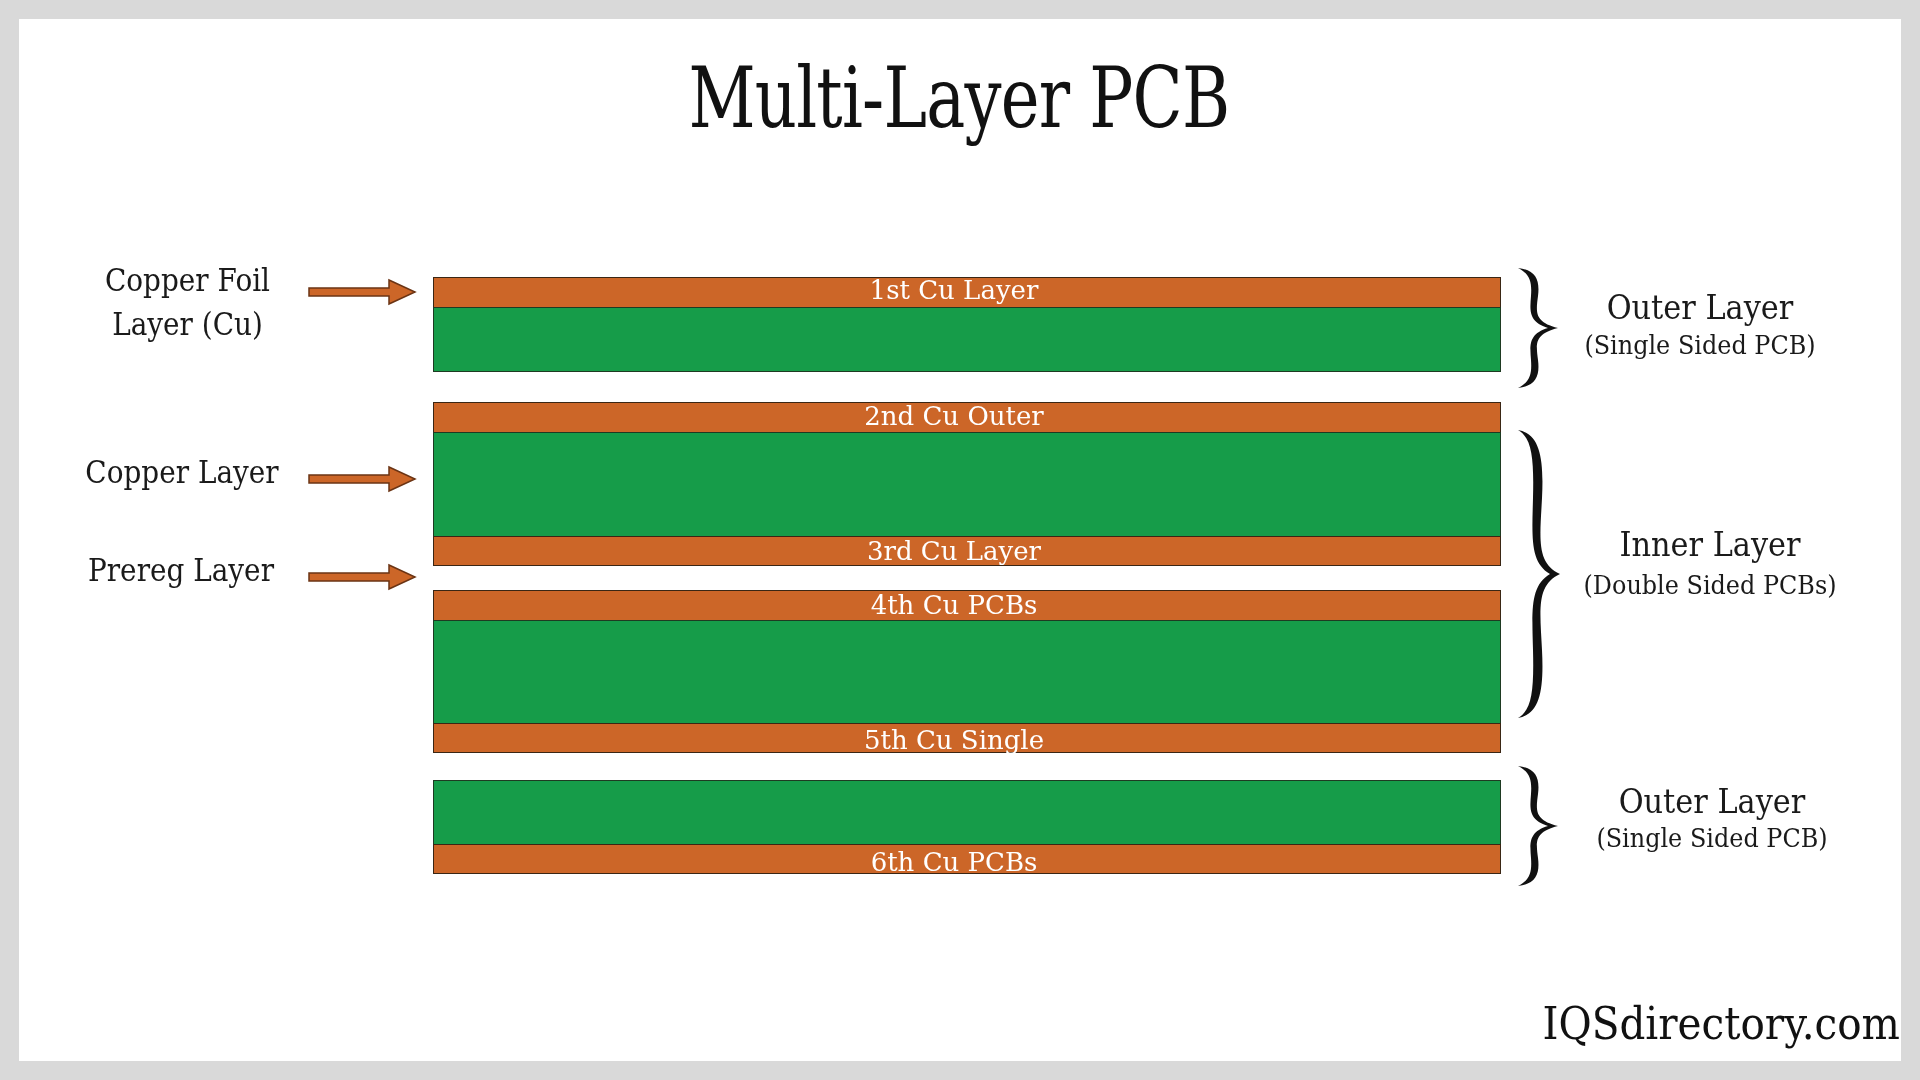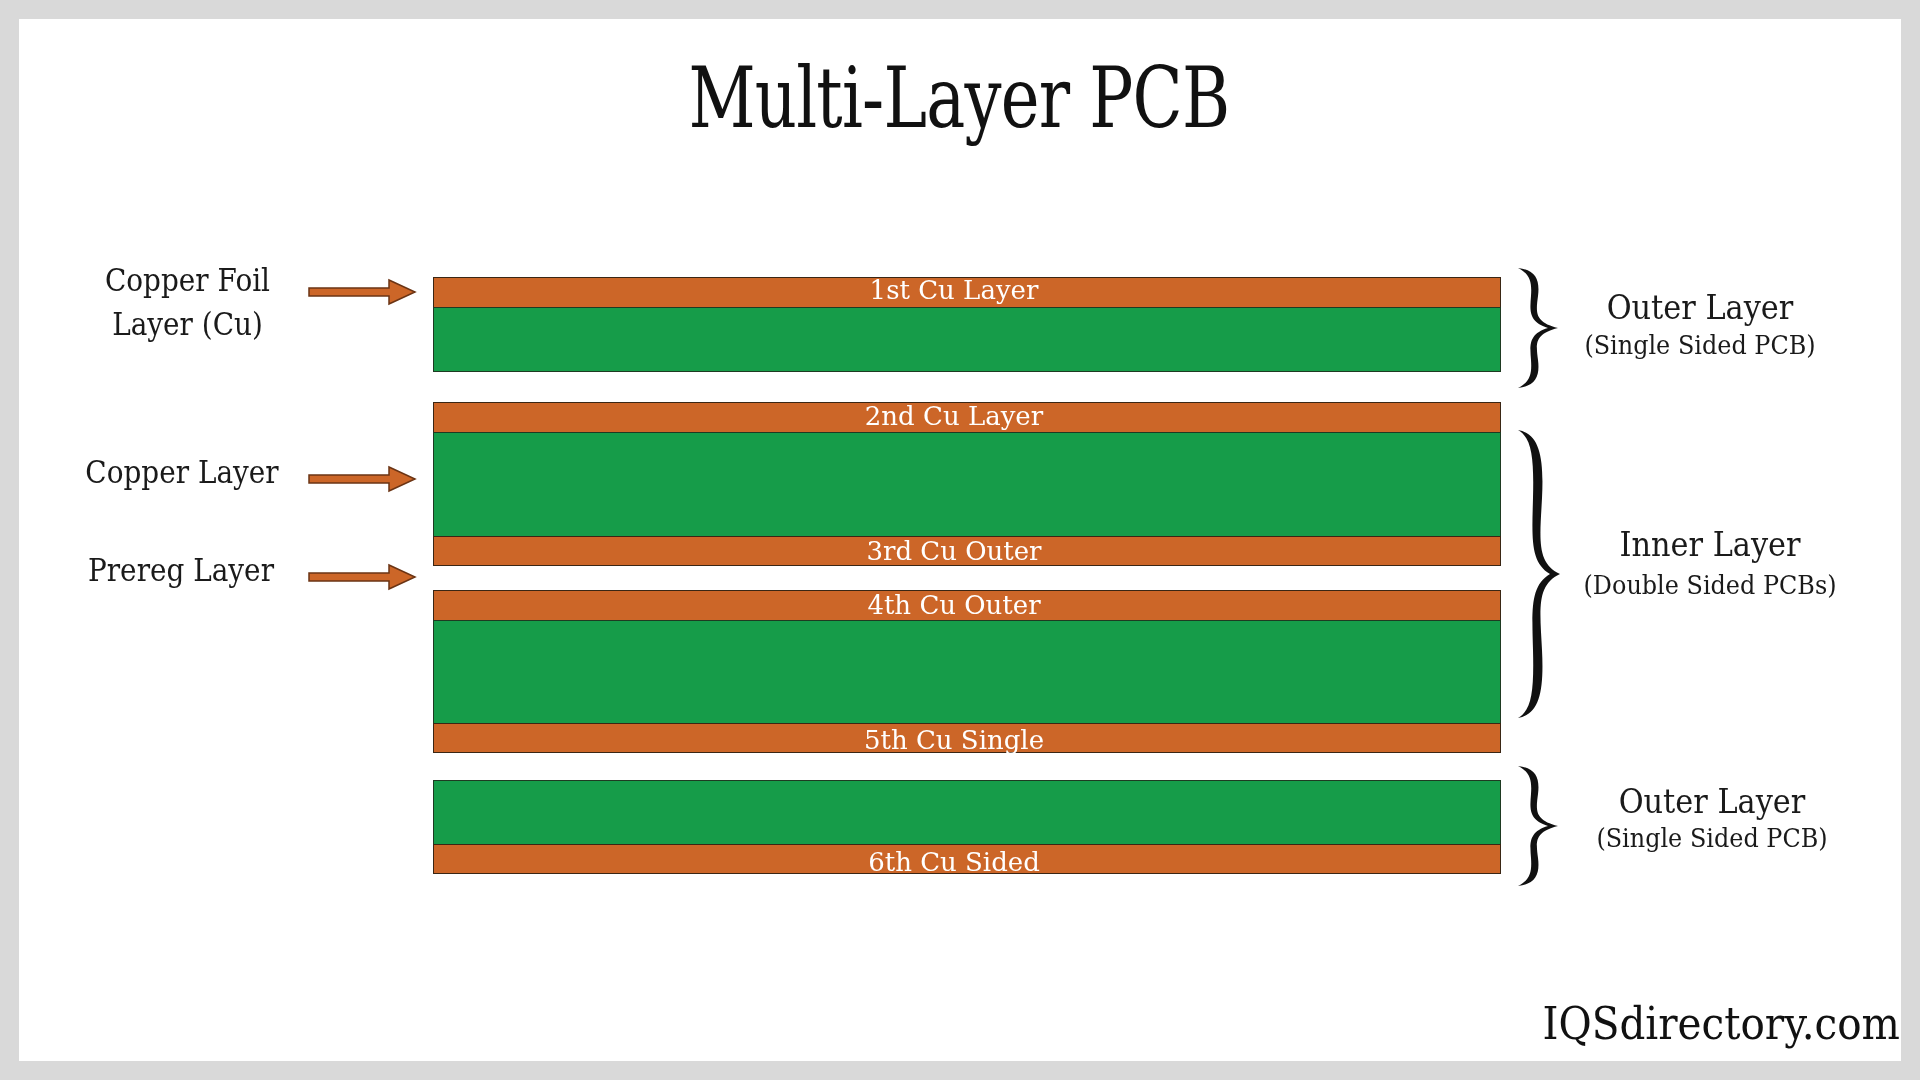--- a/index.html
+++ b/index.html
@@ -107,38 +107,38 @@
 </svg>
 
 <div class="block" style="top:277px; height:95px;border-radius:7px;">
   <div class="band cu" style="top:0; height:31px;"></div>
   <div class="band-label" style="top:-2px; line-height:31px;">1st Cu Layer</div>
   <div class="band fr4" style="top:30px; height:65px;"></div>
 </div>
 
 <div class="block" style="top:402px; height:164px;">
   <div class="band cu" style="top:0; height:31px;"></div>
-  <div class="band-label" style="top:-1px; line-height:31px;">2nd Cu Layer</div>
+  <div class="band-label" style="top:-1px; line-height:31px;">2nd Cu Outer</div>
   <div class="band fr4" style="top:30px; height:105px;"></div>
   <div class="band cu" style="top:134px; height:30px;"></div>
-  <div class="band-label" style="top:134px; line-height:30px;">3rd Cu Outer</div>
+  <div class="band-label" style="top:134px; line-height:30px;">3rd Cu Layer</div>
 </div>
 
 <div class="block" style="top:590px; height:163px;">
   <div class="band cu" style="top:0; height:31px;"></div>
-  <div class="band-label" style="top:0; line-height:31px;">4th Cu Outer</div>
+  <div class="band-label" style="top:0; line-height:31px;">4th Cu PCBs</div>
   <div class="band fr4" style="top:30px; height:104px;"></div>
   <div class="band cu" style="top:133px; height:30px;"></div>
   <div class="band-label" style="top:135px; line-height:30px;">5th Cu Single</div>
 </div>
 
 <div class="block" style="top:780px; height:94px;">
   <div class="band fr4" style="top:0; height:65px;"></div>
   <div class="band cu" style="top:64px; height:30px;"></div>
-  <div class="band-label" style="top:67px; line-height:30px;">6th Cu Sided</div>
+  <div class="band-label" style="top:67px; line-height:30px;">6th Cu PCBs</div>
 </div>
 
 <svg class="brace" style="left:1514px; top:266px;" width="50" height="124" viewBox="0 0 50 124">
   <path d="M4,2 C22,4 26,14 24,30 C22,46 20,56 44,62 C20,68 22,78 24,94 C26,110 22,120 4,122 C16,116 18,108 17,94 C16,80 14,68 34,62 C14,56 16,44 17,30 C18,16 16,8 4,2 Z" fill="#111111"></path>
 </svg>
 
 <svg class="brace" style="left:1514px; top:428px;" width="50" height="292" viewBox="0 0 50 292">
   <path d="M4,2 C26,6 30,30 28,70 C26,110 22,135 46,146 C22,157 26,182 28,222 C30,262 26,286 4,290 C18,282 20,262 19,222 C18,182 16,158 36,146 C16,134 18,110 19,70 C20,30 18,10 4,2 Z" fill="#111111"></path>
 </svg>
 

